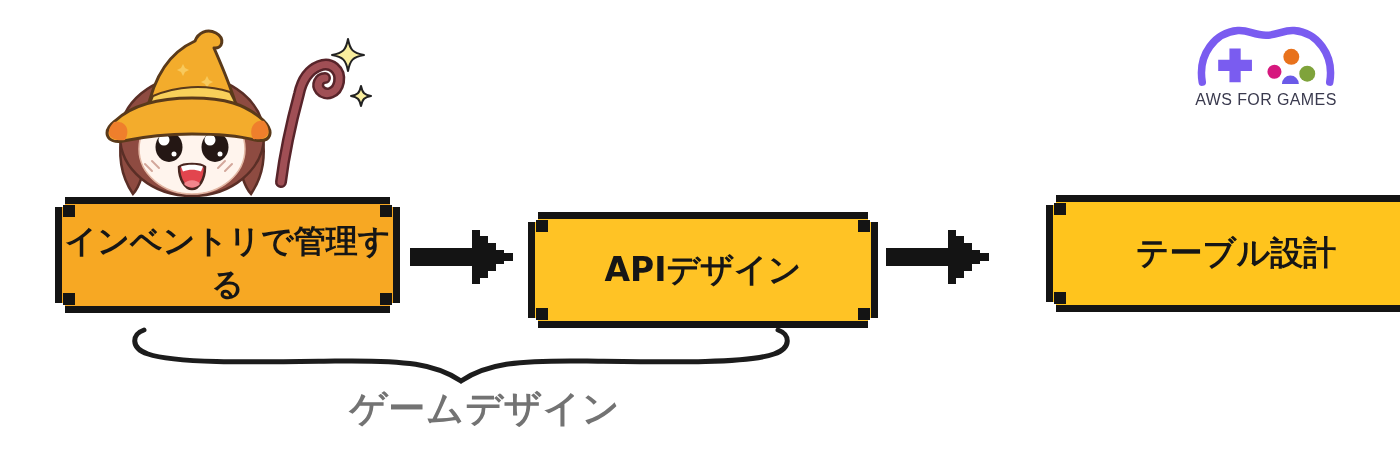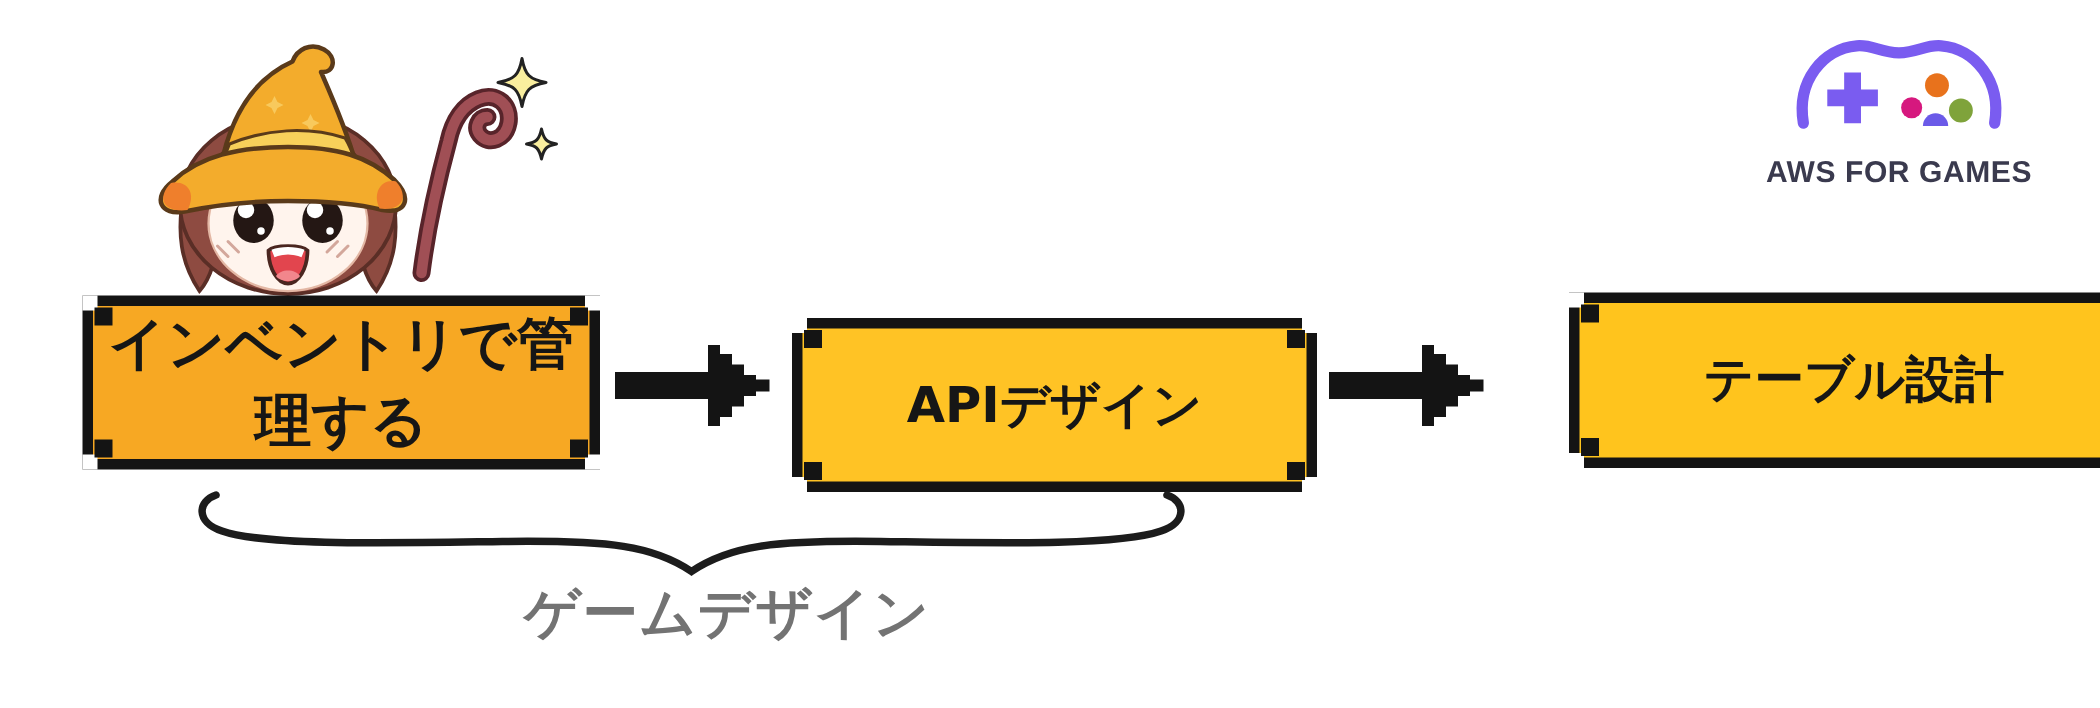--- a/index.html
+++ b/index.html
@@ -9,21 +9,21 @@
     overflow:hidden; font-family:"DejaVu Sans","Liberation Sans",sans-serif;
   }
 
   
   .pxbox { position:absolute; background:#141414; }
   .pxbox .inner {
     position:absolute; inset:7px; z-index:1;
     display:flex; flex-direction:column; align-items:center; justify-content:center;
     text-align:center; font-weight:700; color:#161616;
   }
-  .s1 .inner { background:#F7A823; font-size:38px; line-height:1.34;justify-content:flex-end; }
+  .s1 .inner { background:#F7A823; font-size:32px; line-height:1.34;justify-content:flex-end; }
   .s2 .inner { background:#FFC325; font-size:33px; }
   .s3 .inner { background:#FFC41D; font-size:33px; }
   .notch { position:absolute; width:10px; height:10px; background:#ffffff; z-index:2; }
   .notch.tl { top:0; left:0; }   .notch.tr { top:0; right:0; }
   .notch.bl { bottom:0; left:0; } .notch.br { bottom:0; right:0; }
   .blk { position:absolute; width:12px; height:12px; background:#141414; z-index:3; }
   .blk.tl { top:8px; left:8px; }   .blk.tr { top:8px; right:8px; }
   .blk.bl { bottom:8px; left:8px; } .blk.br { bottom:8px; right:8px; }
 
   .abs { position:absolute; }
@@ -34,21 +34,21 @@
     text-align:center; font-size:37px; font-weight:700; color:#737373;
     letter-spacing:1px;
   }
 
   
   .logo {
     position:absolute; left:1186px; top:20px; width:160px;
     display:flex; flex-direction:column; align-items:center;
   }
   .logo-text {
-    margin-top:16px; font-size:20px; font-weight:700; color:#3A3A4E;
+    margin-top:3px; font-size:16px; font-weight:400; color:#3A3A4E;
     font-family:"Liberation Sans","DejaVu Sans",sans-serif;
     letter-spacing:0.4px; white-space:nowrap;
   }
 </style>
 </head>
 <body>
 
 <div class="stage">
 
   <svg class="abs" style="left:95px;top:8px" width="280" height="190" viewBox="0 0 280 190">

